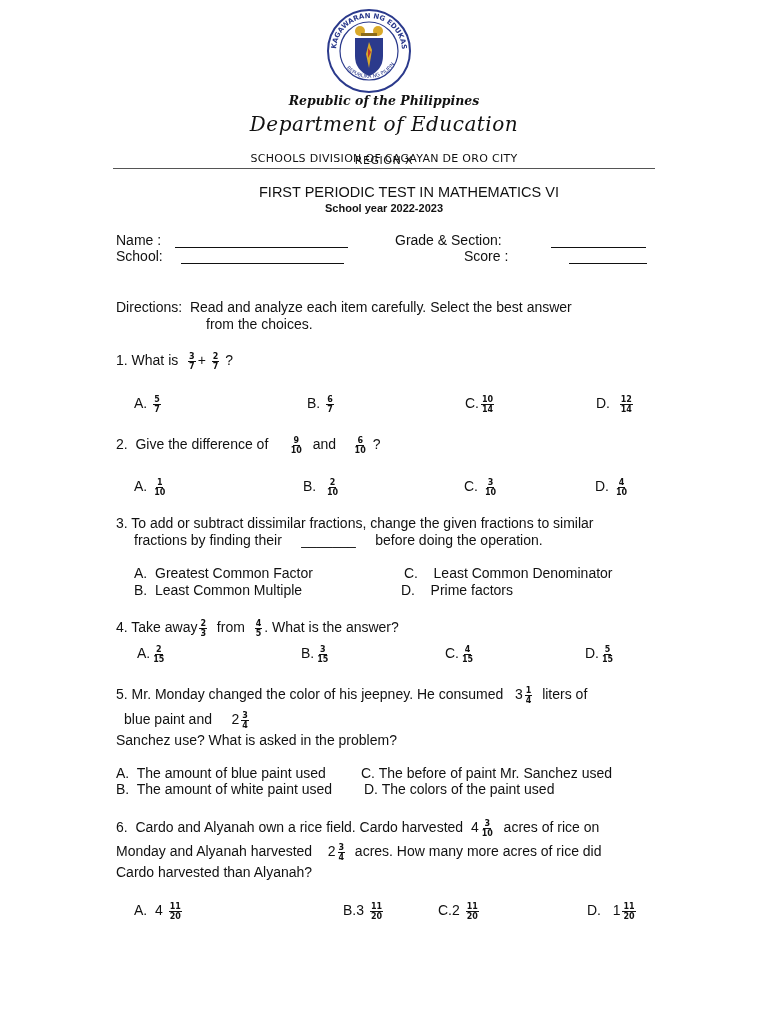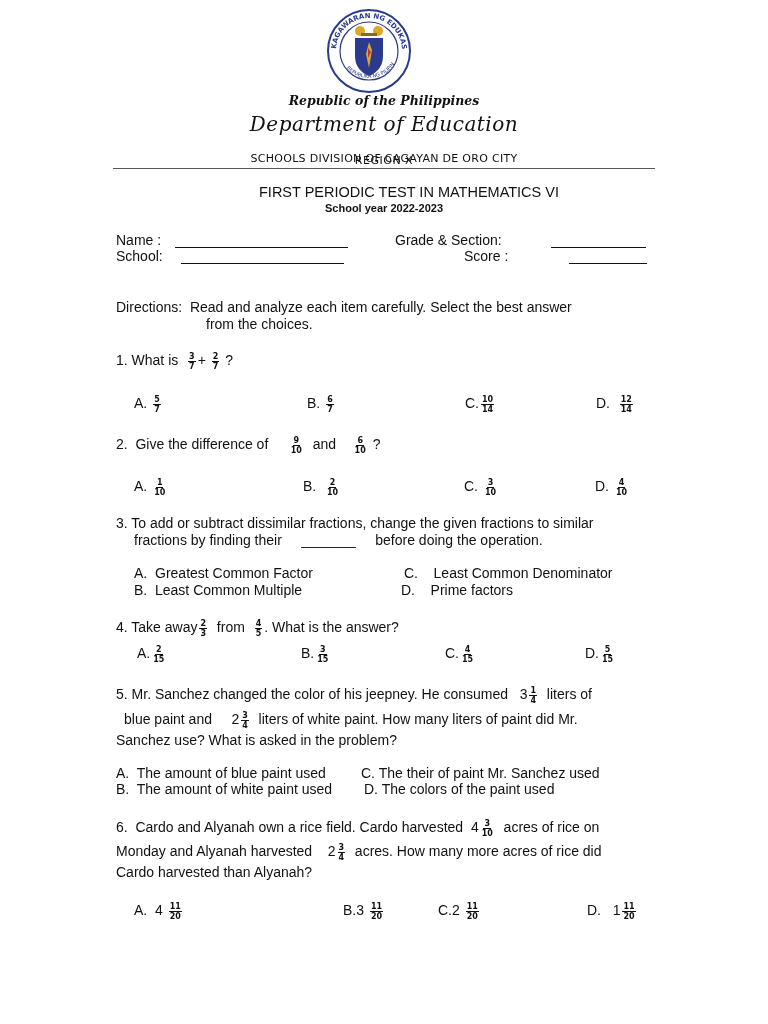--- a/index.html
+++ b/index.html
@@ -171,39 +171,38 @@
 <div class="abs t" style="left:445px; top:645px;"><span>C.</span><span class="frac">
       <span class="num">4</span>
       <span class="den">15</span>
     </span></div>
 <div class="abs t" style="left:585px; top:645px;"><span>D.</span><span class="frac">
       <span class="num">5</span>
       <span class="den">15</span>
     </span></div>
 
 <div class="abs t" style="left:116px; top:686px;">
-  <span>5.</span> <span>Mr. Sanchez changed the color of his jeepney. He consumed</span>&nbsp;&nbsp;
+  <span>5.</span> <span>Mr. Monday changed the color of his jeepney. He consumed</span>&nbsp;&nbsp;
   <span>3</span><span class="frac">
       <span class="num">1</span>
       <span class="den">4</span>
     </span>&nbsp;
   <span>liters of</span>
 </div>
 <div class="abs t" style="left:116px; top:711px;padding-left:8px;">
   <span>blue paint and</span>&nbsp;&nbsp;&nbsp;&nbsp;
   <span>2</span><span class="frac">
       <span class="num">3</span>
       <span class="den">4</span>
     </span>&nbsp;
-  <span>liters of white paint. How many liters of paint did Mr.</span>
 </div>
 <div class="abs t" style="left:116px; top:732px;">Sanchez use? What is asked in the problem?</div>
 <div class="abs t" style="left:116px; top:765px;"><span>A.</span>&nbsp; <span>The amount of blue paint used</span></div>
 <div class="abs t" style="left:116px; top:781px;"><span>B.</span>&nbsp; <span>The amount of white paint used</span></div>
-<div class="abs t" style="left:361px; top:765px;"><span>C.</span> <span>The their of paint Mr. Sanchez used</span></div>
+<div class="abs t" style="left:361px; top:765px;"><span>C.</span> <span>The before of paint Mr. Sanchez used</span></div>
 <div class="abs t" style="left:364px; top:781px;"><span>D.</span> <span>The colors of the paint used</span></div>
 
 <div class="abs t" style="left:116px; top:819px;">
   <span>6.</span>&nbsp; <span>Cardo and Alyanah own a rice field. Cardo harvested</span>&nbsp;
   <span>4</span><span class="frac">
       <span class="num">3</span>
       <span class="den">10</span>
     </span>&nbsp;
   <span>acres of rice on</span>
 </div>

